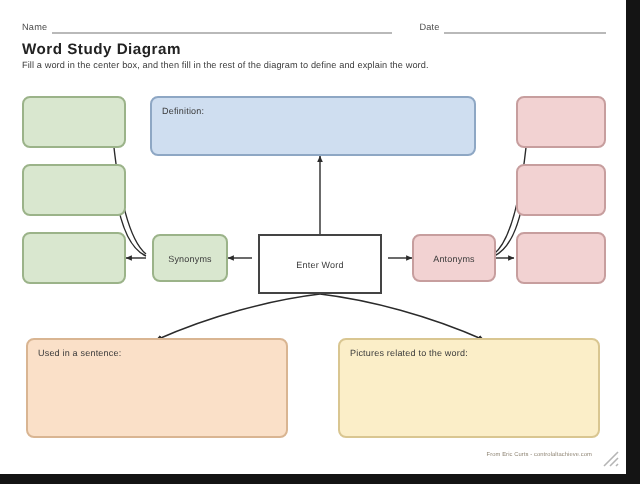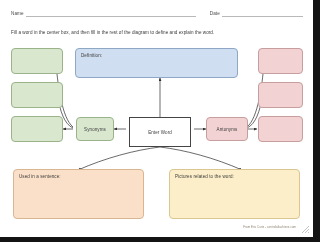--- a/index.html
+++ b/index.html
@@ -164,20 +164,21 @@
 <div id="sheet">
 
   <div class="hdr-row">
     <span class="hdr-label">Name</span>
     <span class="rule rule-name"></span>
     <span class="hdr-spacer"></span>
     <span class="hdr-label">Date</span>
     <span class="rule rule-date"></span>
   </div>
 
+  <div id="title">Word Study Diagram</div>
   <div id="subtitle">Fill a word in the center box, and then fill in the rest of the diagram to define and explain the word.</div>
 
   <div id="diagram">
 
     <svg id="wires" viewBox="0 0 313 237">
       <defs>
         <marker id="ah" markerWidth="5" markerHeight="5" refX="4.2" refY="2" orient="auto">
           <path d="M0,0 L4.4,2 L0,4 Z" fill="#2b2b2b"></path>
         </marker>
       </defs>

